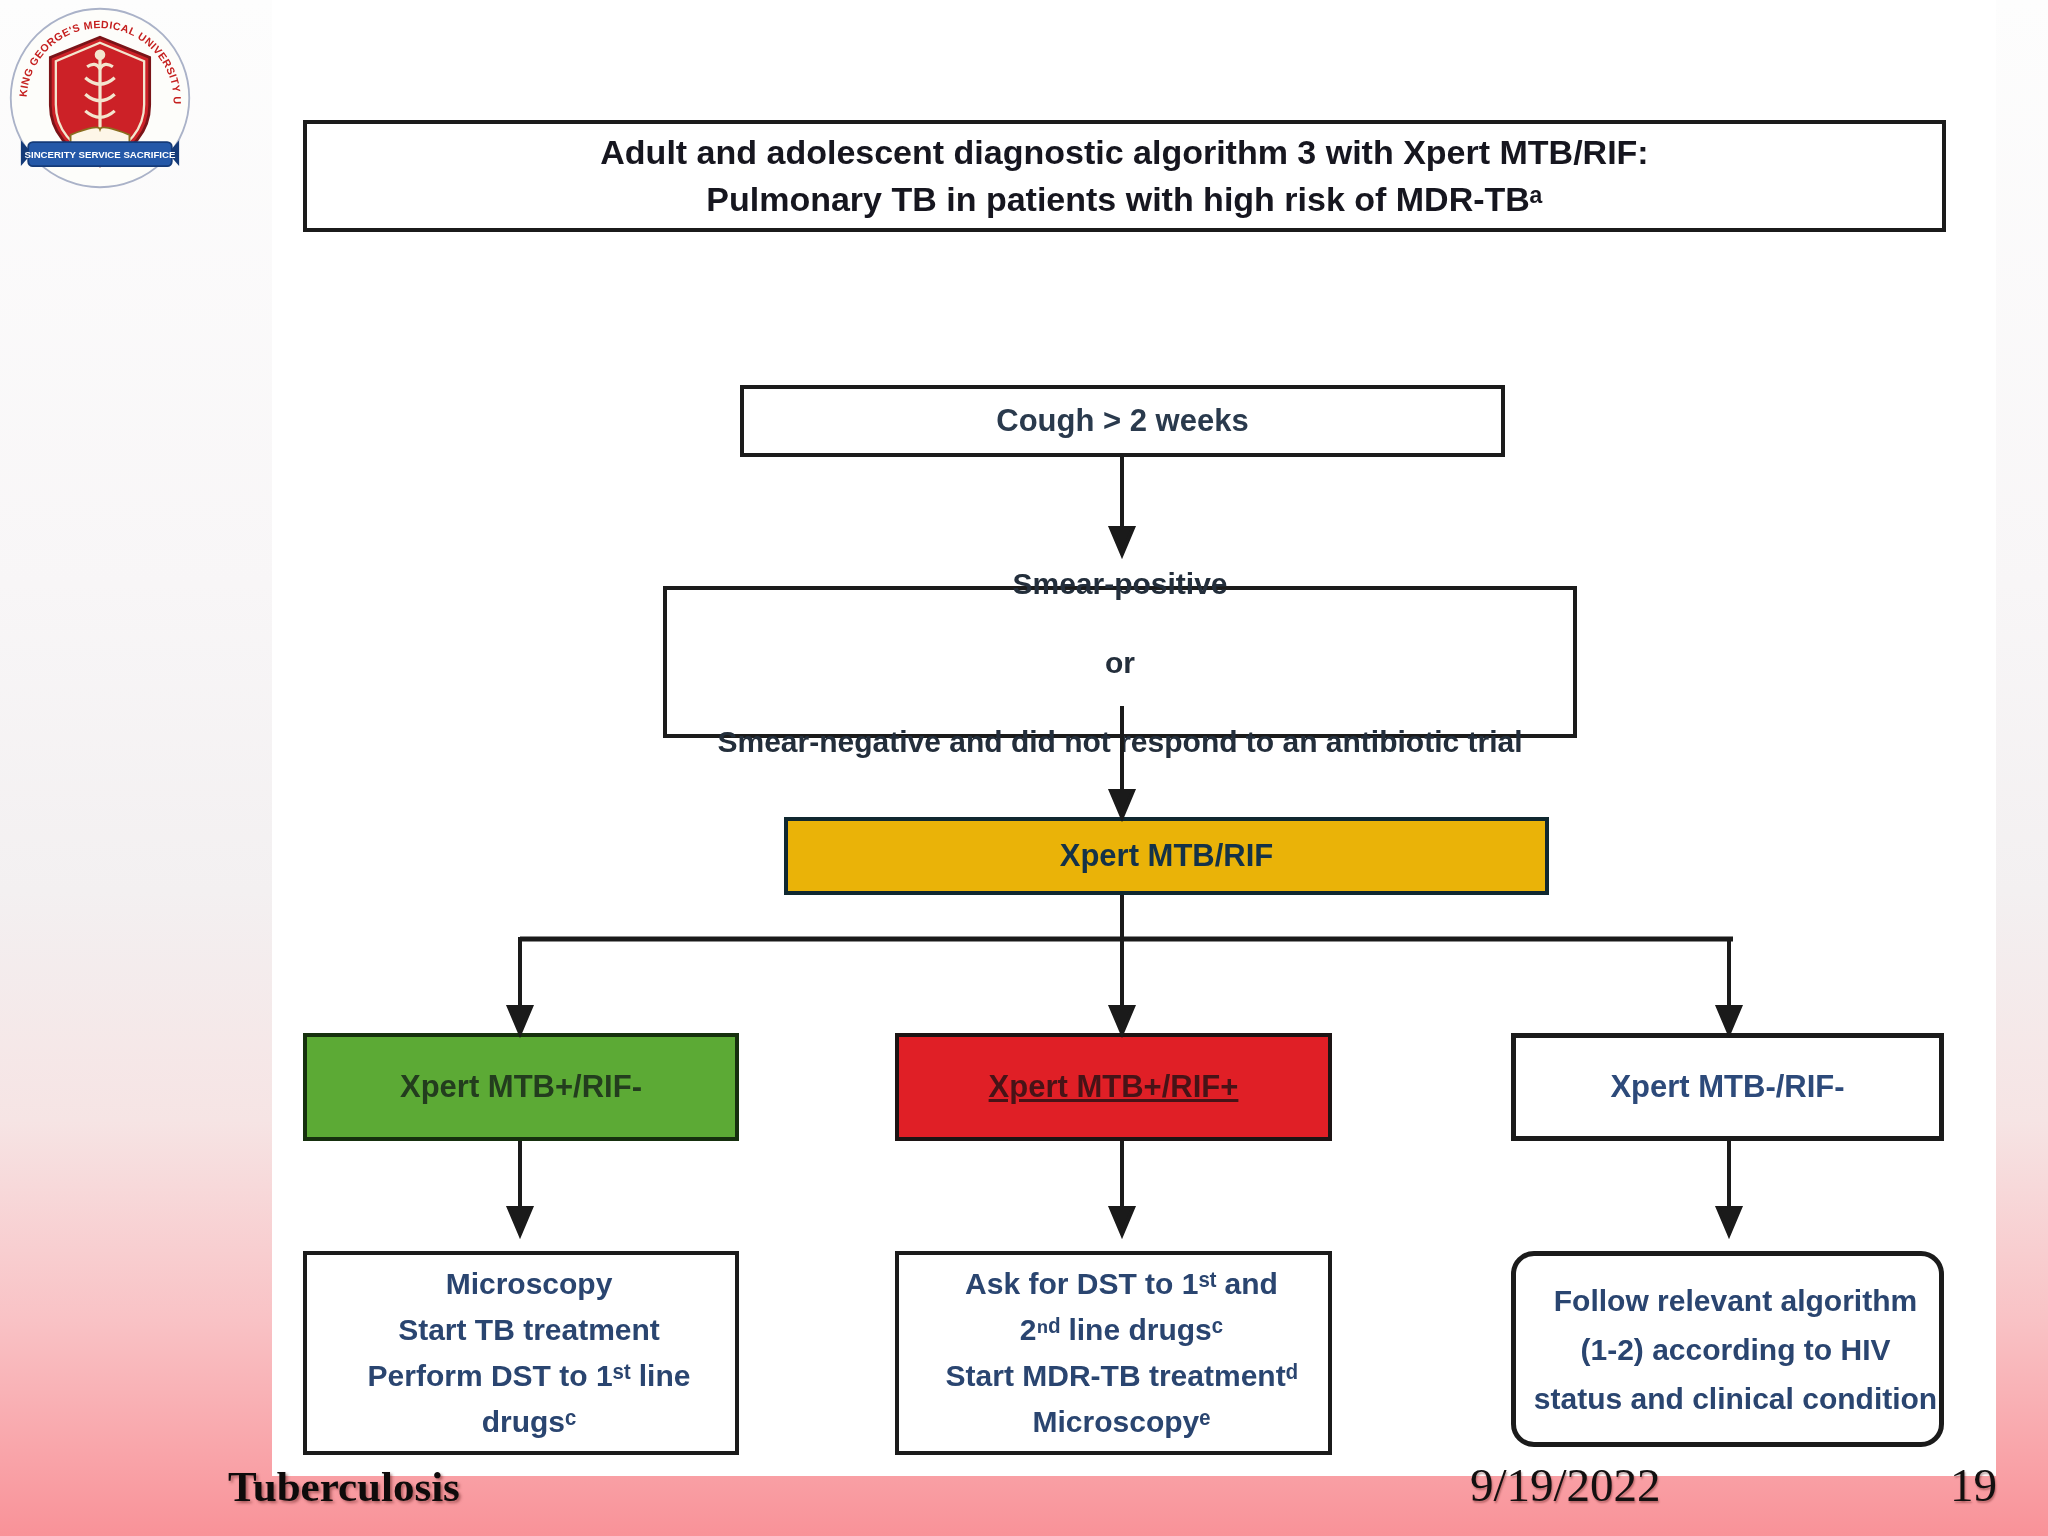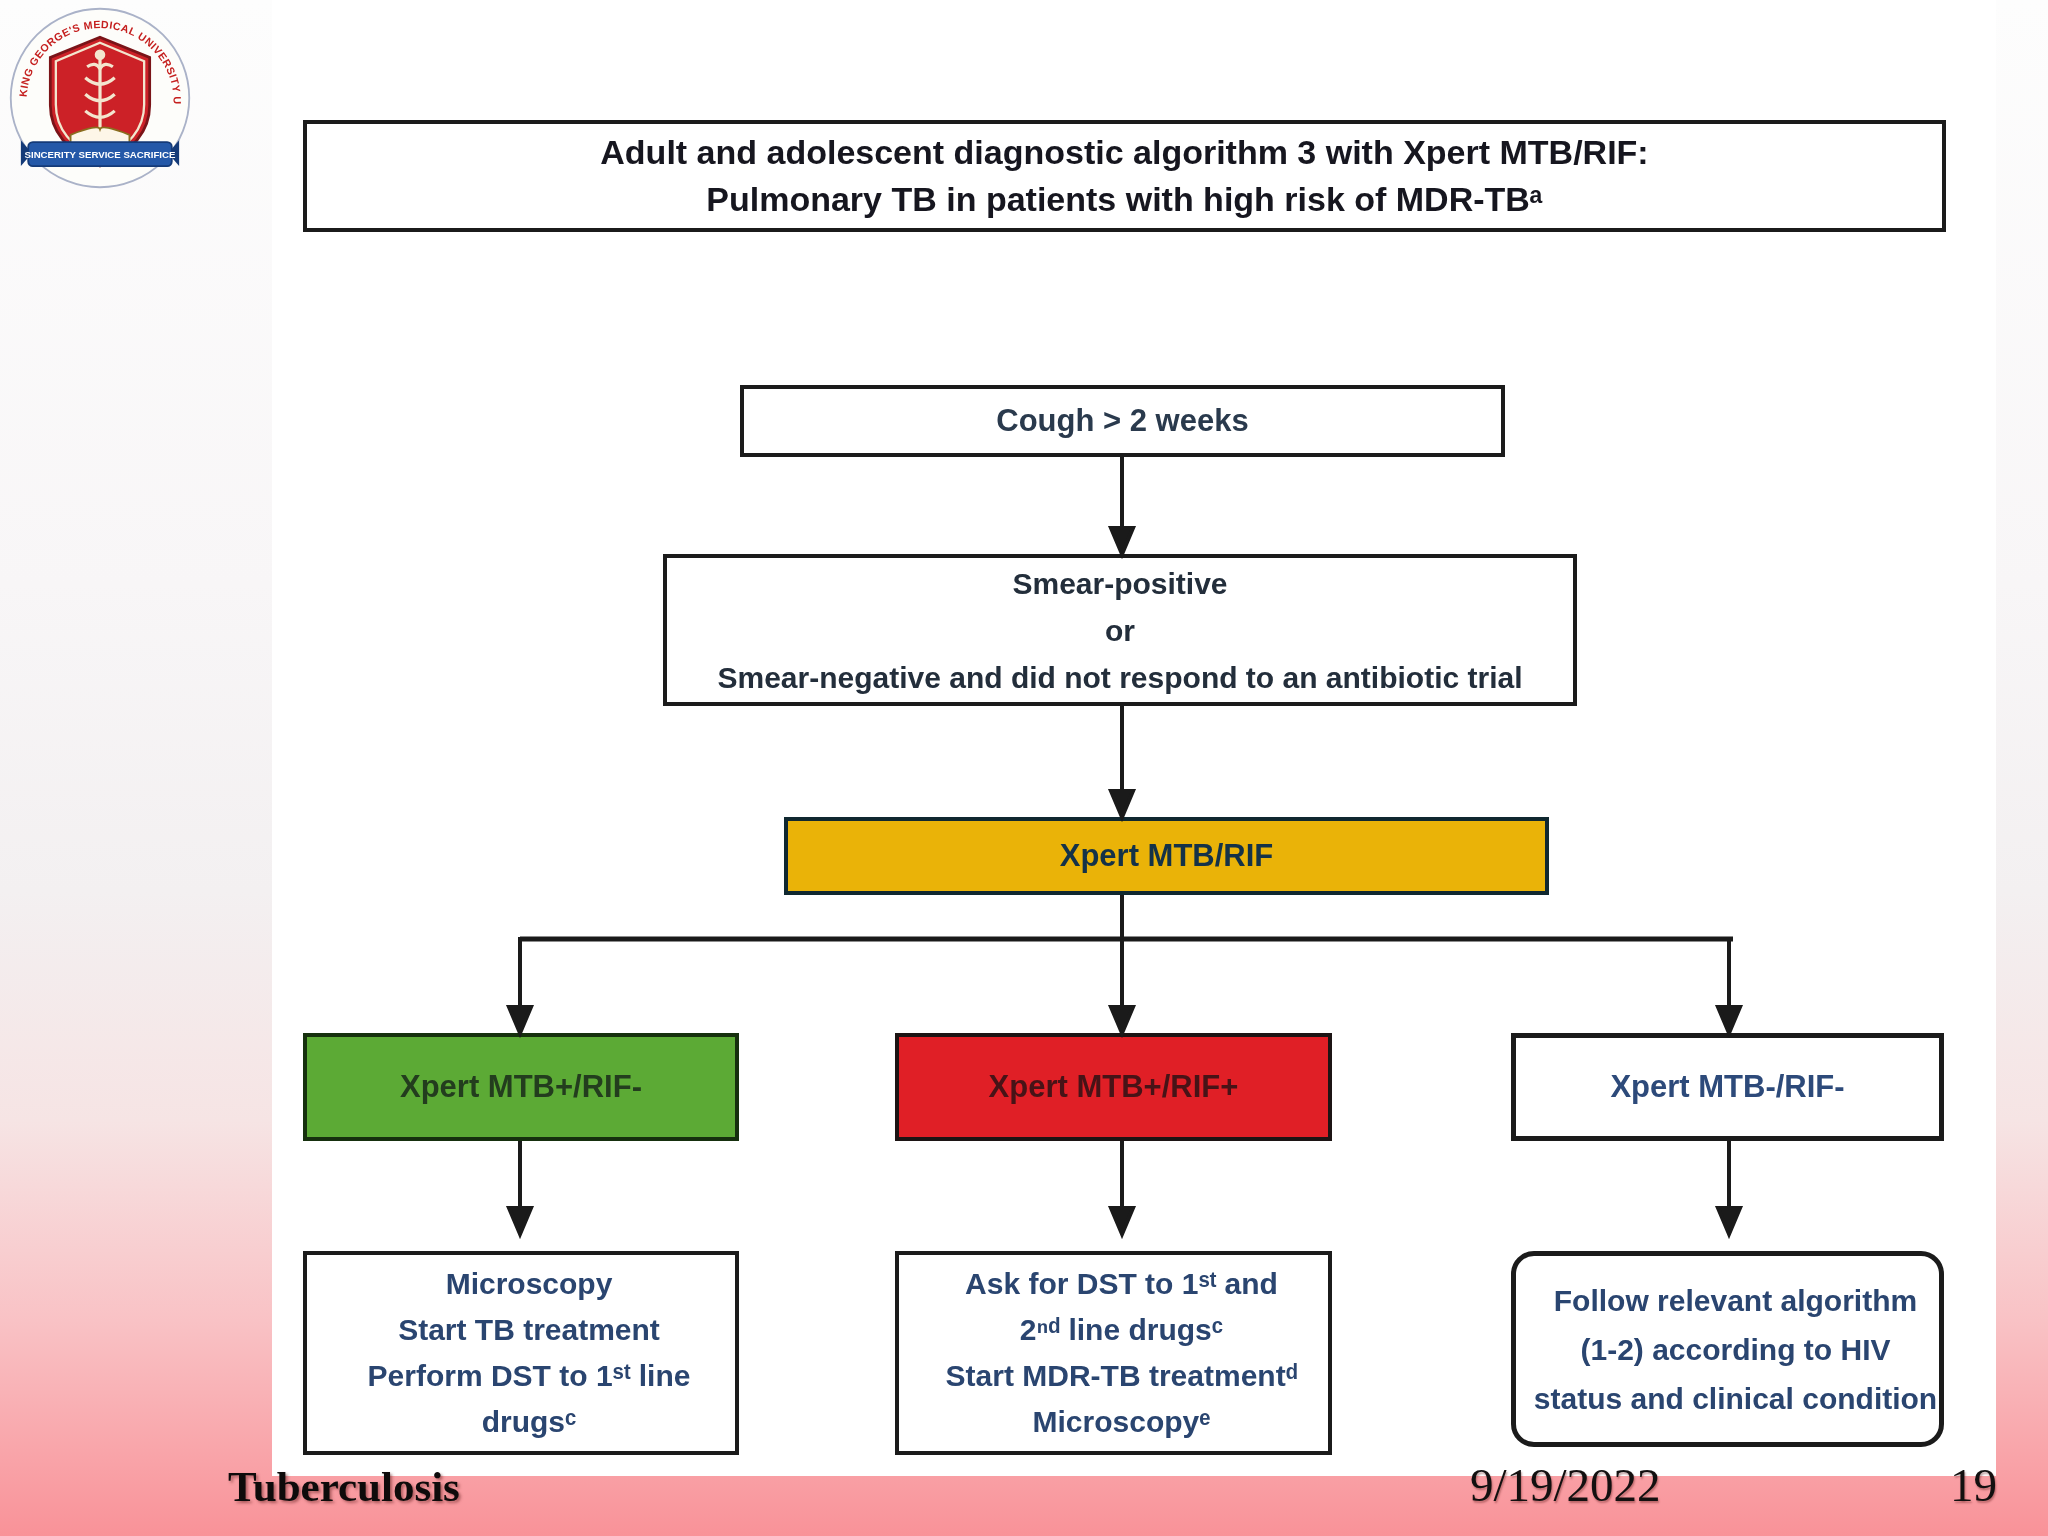--- a/index.html
+++ b/index.html
@@ -17,28 +17,28 @@
     display:flex;flex-direction:column;align-items:center;justify-content:center;
     box-sizing:border-box;color:#253246;
   }
   .title-box{
     left:303px;top:120px;width:1643px;height:112px;
     font-size:34px;font-weight:bold;color:#16161f;line-height:47px;
     border-width:4px;
   }
   .cough-box{left:740px;top:385px;width:765px;height:72px;
     font-size:31px;font-weight:bold;color:#2a3a4d;}
-  .smear-box{left:663px;top:554px;width:914px;height:152px;
-    font-size:30px;font-weight:bold;color:#232e3b;line-height:47px;}
+  .smear-box{left:663px;top:586px;width:914px;height:152px;
+    font-size:30px;font-weight:bold;color:#232e3b;line-height:47px;gap:32px;}
   .xpert-box{left:784px;top:817px;width:765px;height:78px;
     background:#eab308;border-color:#102830;
     font-size:31px;font-weight:bold;color:#143248;}
   .branch{top:1033px;height:108px;font-size:31px;font-weight:bold;}
   .branch-green{left:303px;width:436px;background:#5caa35;border-color:#16300e;color:#233d1e;}
-  .branch-red{left:895px;width:437px;background:#e01f26;border-color:#1c1414;color:#471317;}
+  .branch-red{left:895px;width:437px;background:#e01f26;border-color:#1c1414;color:#471317;text-decoration:underline;}
   .branch-white{left:1511px;width:433px;background:#ffffff;border-width:5px;color:#2d4a7a;}
   .outcome{top:1251px;font-size:30px;font-weight:bold;color:#2a4570;line-height:46px;padding-left:16px;}
   .outcome-left{left:303px;width:436px;height:204px;}
   .outcome-mid{left:895px;width:437px;height:204px;}
   .outcome-right{left:1511px;width:433px;height:196px;border-width:5px;line-height:49px;border-radius:23px;}
   .connectors{position:absolute;left:0;top:0;width:2048px;height:1536px;pointer-events:none;}
   .footer-title{
     position:absolute;left:228px;top:1462px;
     font-family:"Liberation Serif",serif;font-weight:bold;font-size:43px;color:#0e0b0b;
     text-shadow:2px 2px 3px rgba(110,40,40,0.55);

